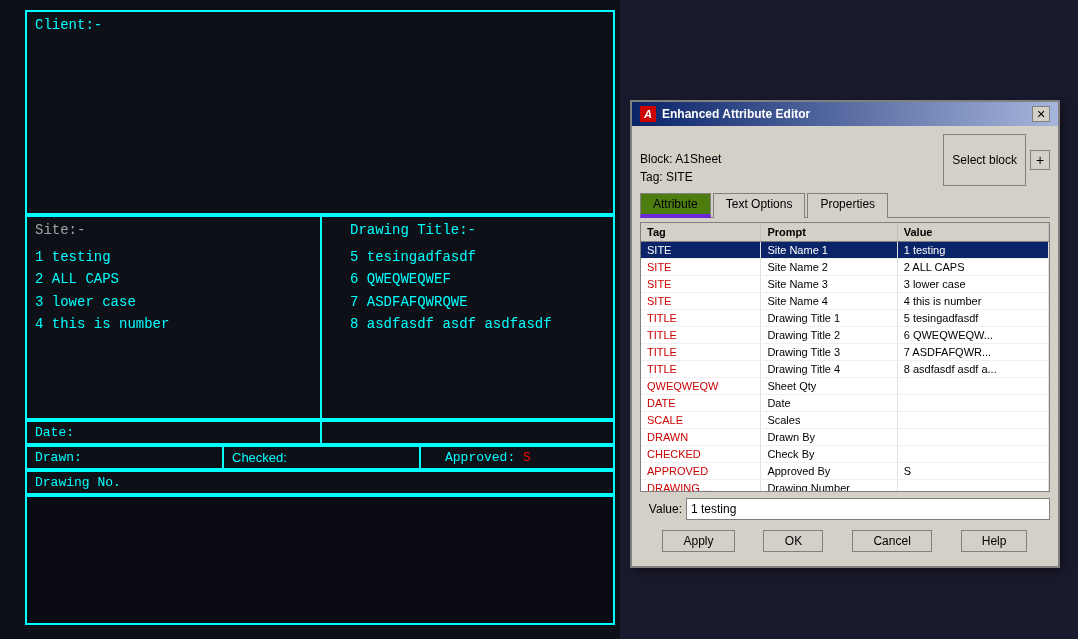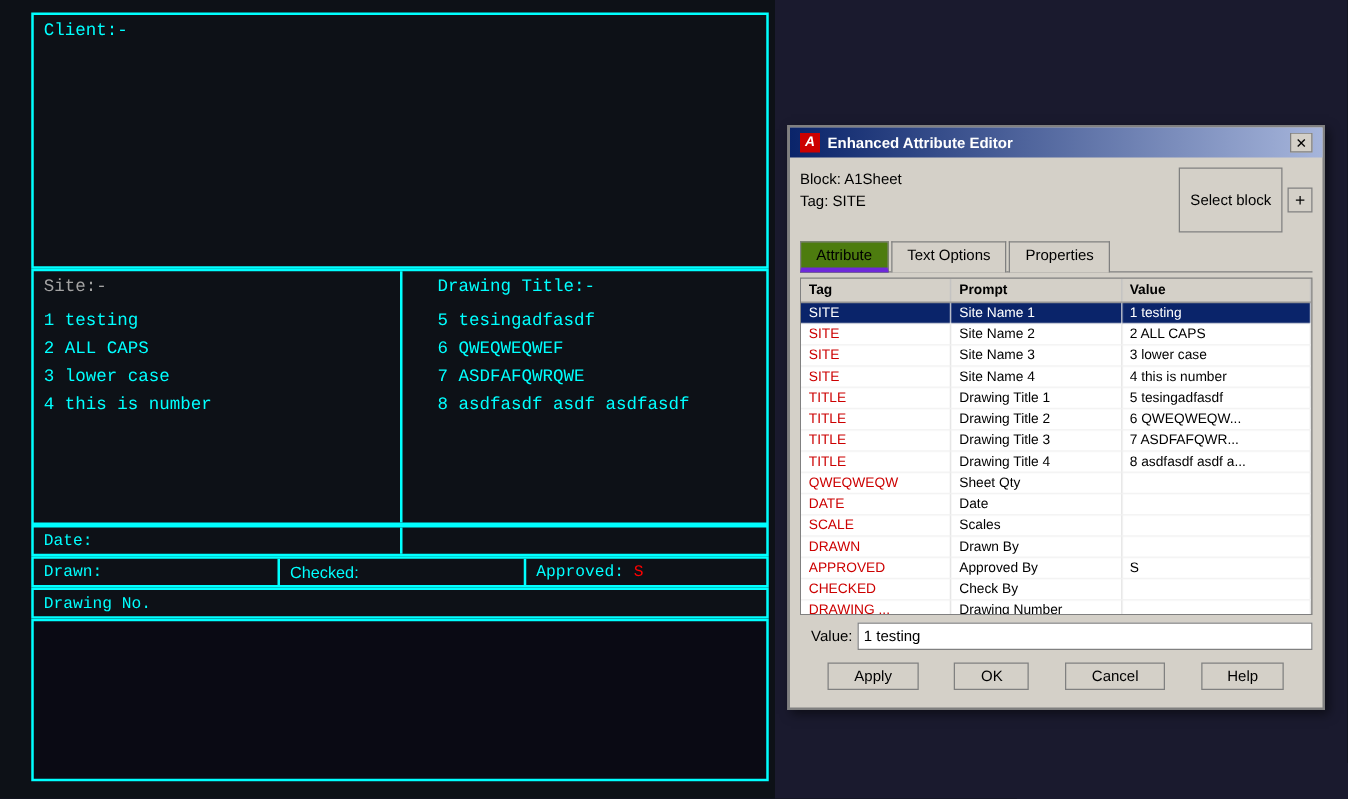--- a/index.html
+++ b/index.html
@@ -125,21 +125,21 @@
     .checked-cell {
       width: 197px;
       border-right: 2px solid #00ffff;
       padding: 3px 8px;
       color: #00ffff;
       font-family: Liberation Sans, sans-serif;
       font-size: 13px;
     }
     .approved-cell {
       flex: 1;
-      padding: 3px 8px;
+      padding: 3px 24px;
       color: #00ffff;
       font-family: 'Courier New', monospace;
       font-size: 13px;
     }
     .approved-s {
       color: #ff0000;
       font-family: 'Courier New', monospace;
     }
 
     .drawing-no-row {
@@ -217,21 +217,21 @@
       color: #000;
     }
 
     .dialog-body {
       padding: 8px;
     }
 
     .block-info {
       display: flex;
       justify-content: space-between;
-      align-items: flex-start;
+      align-items: flex-end;
       margin-bottom: 6px;
     }
     .block-info-text {
       font-size: 12px;
       color: #000;
       line-height: 1.5;
     }
     .select-block-area {
       display: flex;
       align-items: center;
@@ -502,28 +502,28 @@
               <td class="tag-col">SCALE</td>
               <td class="prompt-col">Scales</td>
               <td class="value-col"></td>
             </tr>
             <tr>
               <td class="tag-col">DRAWN</td>
               <td class="prompt-col">Drawn By</td>
               <td class="value-col"></td>
             </tr>
             <tr>
+              <td class="tag-col">CHECKED</td>
+              <td class="prompt-col">Check By</td>
+              <td class="value-col"></td>
+            </tr>
+            <tr>
               <td class="tag-col">APPROVED</td>
               <td class="prompt-col">Approved By</td>
               <td class="value-col">S</td>
-            </tr>
-            <tr>
-              <td class="tag-col">CHECKED</td>
-              <td class="prompt-col">Check By</td>
-              <td class="value-col"></td>
             </tr>
             <tr>
               <td class="tag-col">DRAWING ...</td>
               <td class="prompt-col">Drawing Number</td>
               <td class="value-col"></td>
             </tr>
           </tbody>
       </table>
     </div>
 

